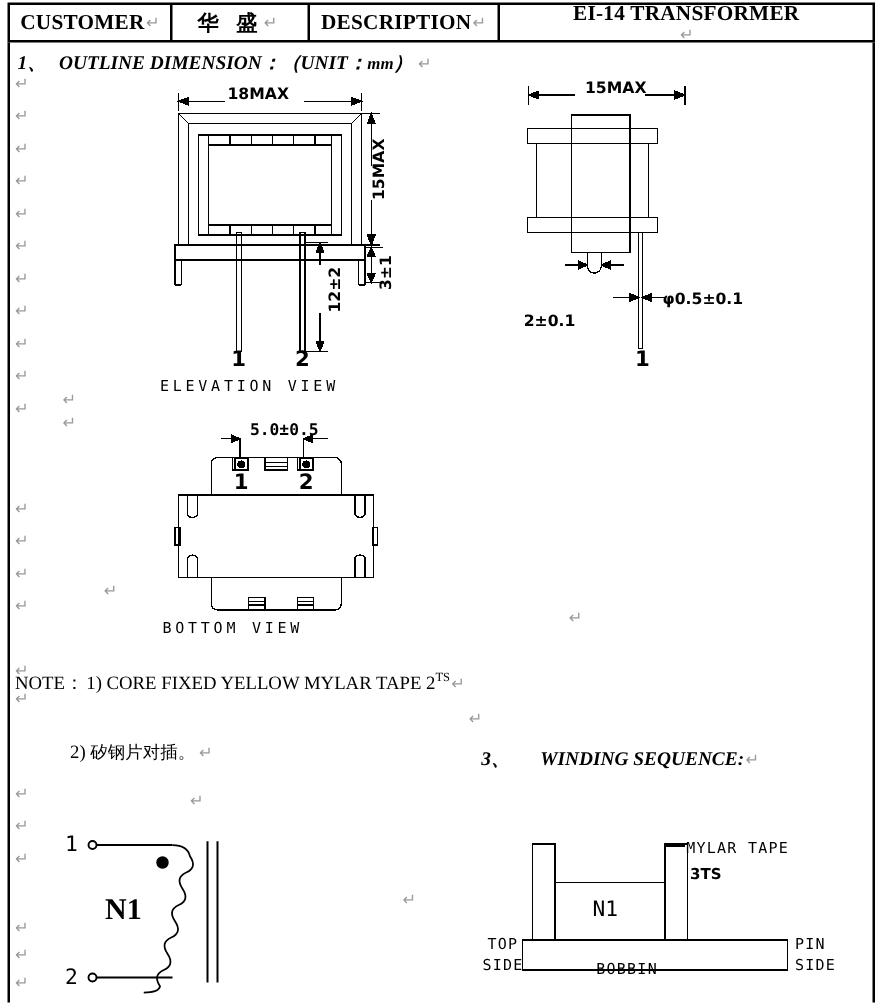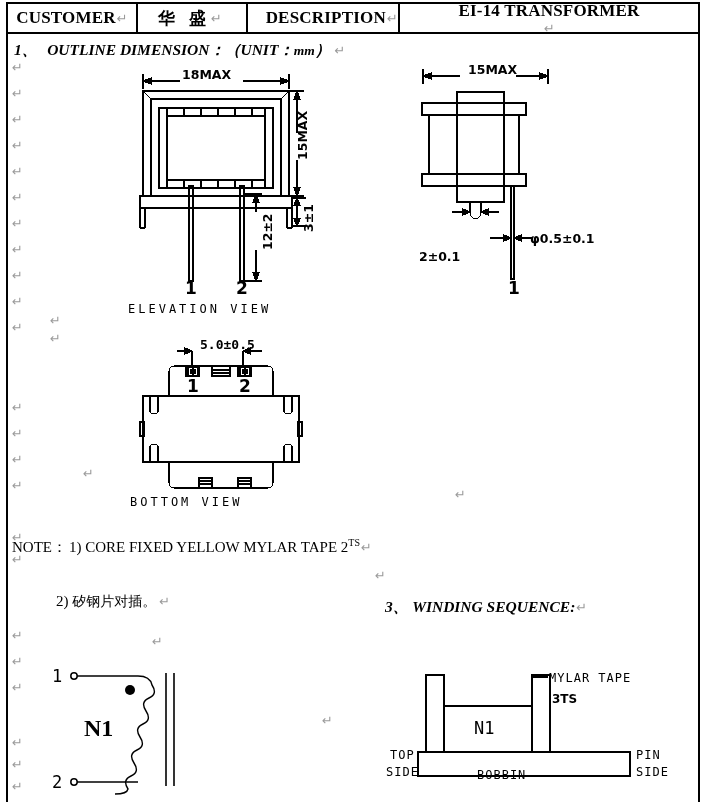--- a/index.html
+++ b/index.html
@@ -11,21 +11,21 @@
 
   
   #header-table{position:absolute;left:6px;top:2px;width:694px;height:32px;
       border:2px solid #000;box-sizing:border-box;display:flex;}
   .hcell{display:flex;align-items:center;justify-content:center;
       font-weight:bold;font-size:17px;letter-spacing:.2px;
       border-right:2px solid #000;box-sizing:border-box;position:relative;}
   .hcell:last-child{border-right:none;flex-direction:column;}
   .c-cust{width:130px;}
   .c-name{width:110px;font-family:"DejaVu Sans",sans-serif;font-size:17px;letter-spacing:4px;}
-  .c-desc{width:152px;justify-content:flex-end;}
+  .c-desc{width:152px;}
   .c-prod{flex:1;}
   .pmark{color:#9a9a9a;font-size:13px;font-family:"DejaVu Sans",sans-serif;
       font-weight:normal;margin-left:1px;vertical-align:baseline;}
 
   
   #left-rule{position:absolute;left:6px;top:34px;width:2px;height:768px;background:#000;}
   #right-rule{position:absolute;left:698px;top:34px;width:2px;height:768px;background:#000;}
 
   
   .txt{position:absolute;white-space:nowrap;}
@@ -255,21 +255,21 @@
     <span>NOTE：</span><span style="margin-left:2px">1)</span>
     <span>CORE FIXED YELLOW MYLAR TAPE 2</span><span class="sup">TS</span><span class="pmark">↵</span>
   </div>
   <div class="txt note" style="left:56px;top:558px;margin-top:35px;">
     <span>2)</span>
     <span style="font-family:'DejaVu Sans',sans-serif;font-size:14px;">矽钢片对插。</span><span class="pmark" style="margin-left:3px">↵</span>
   </div>
 
   <div class="txt sec" style="left:385px;top:597px;">
     <span>3、</span>
-    <span style="margin-left:0">WINDING SEQUENCE:</span><span class="pmark">↵</span>
+    <span style="margin-left:20px">WINDING SEQUENCE:</span><span class="pmark">↵</span>
   </div>
 
   <svg id="svg-schematic" style="left:0;top:0;width:706px;height:802px;">
     <g stroke="#000" fill="none" stroke-width="1.5">
 
       <circle cx="74" cy="676" r="3.2" fill="#fff"></circle>
       <circle cx="74" cy="782" r="3.2" fill="#fff"></circle>
 
       <line x1="77" y1="676" x2="138" y2="676"></line>
       <line x1="77" y1="782" x2="138" y2="782"></line>

